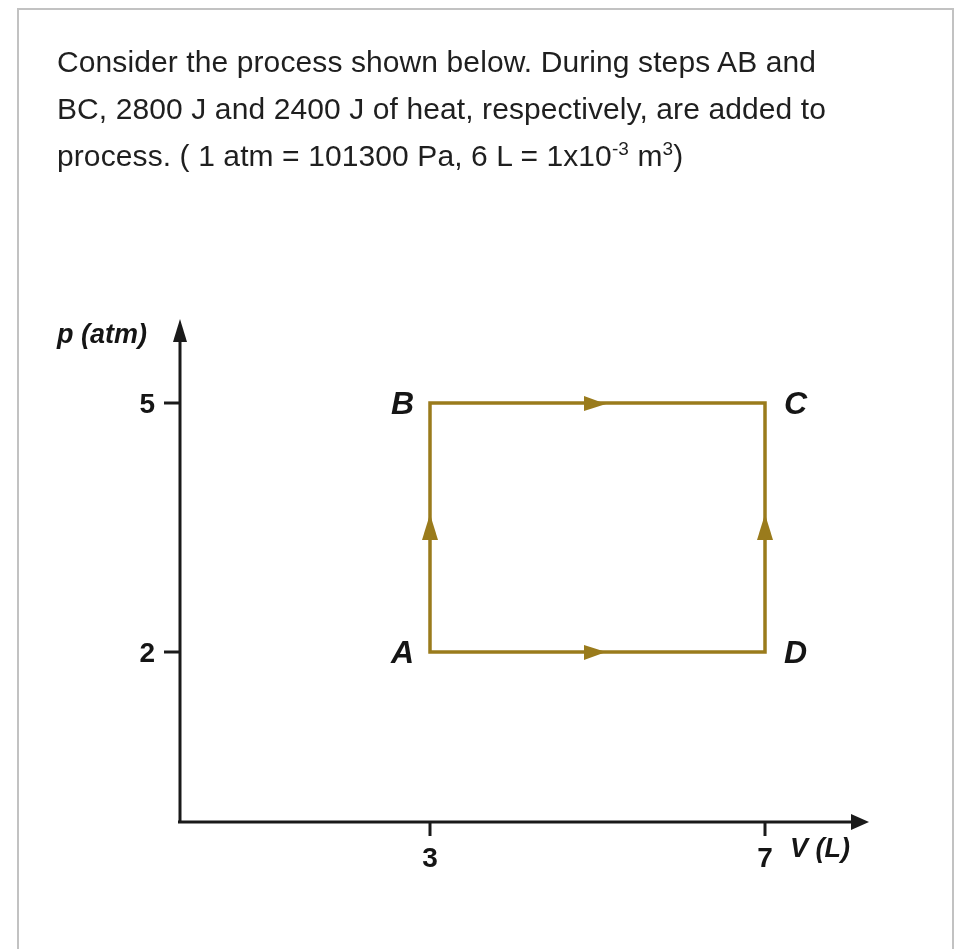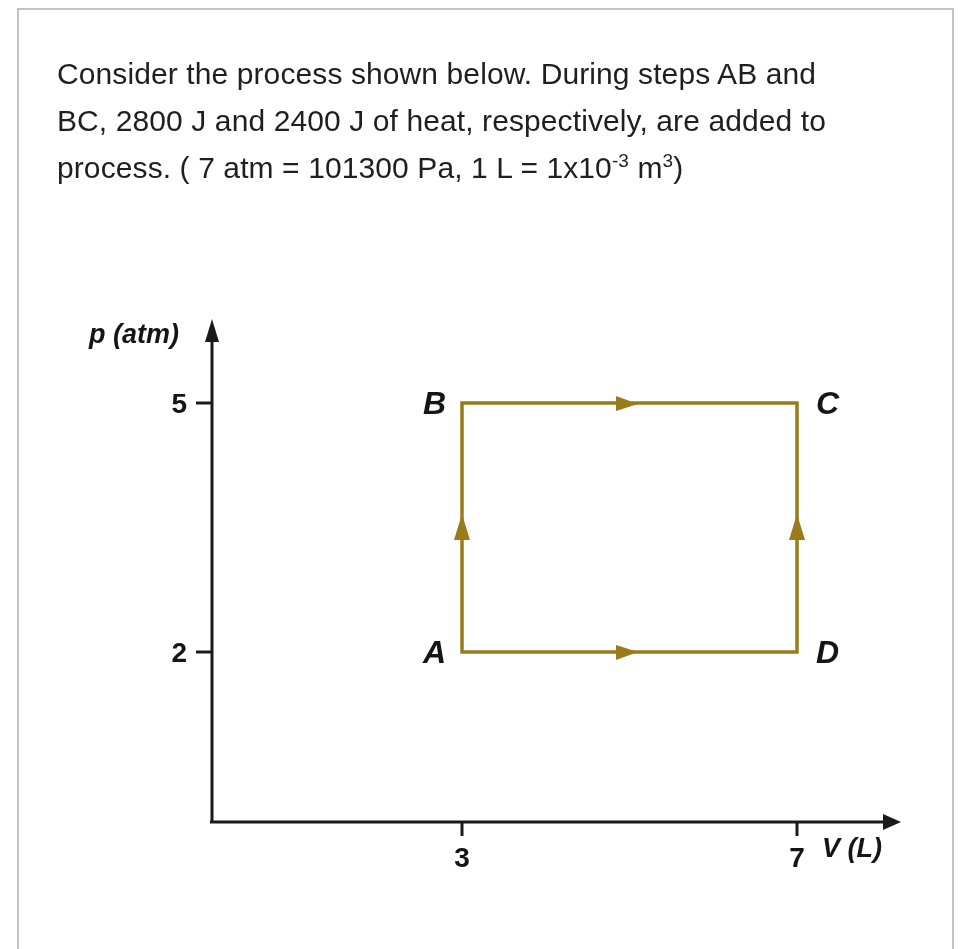--- a/index.html
+++ b/index.html
@@ -14,55 +14,55 @@
     position: absolute;
     left: 17px; top: 8px;
     width: 937px; height: 941px;
     border: 2px solid #c2c2c2;
     border-bottom: none;
     background: #ffffff;
   }
 
   .problem {
     position: absolute;
-    left: 57px; top: 50px;
+    left: 57px; top: 38px;
     width: 870px;
     font-size: 30px;
     line-height: 47px;
     color: #1f1f1f;
     letter-spacing: 0.1px;
   }
   .problem .line { display: block; }
   .sup {
     font-size: 19px;
     vertical-align: super;
     line-height: 0;
   }
 
   .diagram {
     position: absolute;
     left: 0; top: 300px;
-    width: 972px; height: 630px; padding-left: 32px;
+    width: 972px; height: 630px;
   }
 
   svg text { font-family: "Liberation Sans", sans-serif; fill: #151515; }
   .axis { stroke: #1a1a1a; stroke-width: 3; }
   .axis-label { font-size: 27px; font-weight: 700; font-style: italic; }
   .tick-label { font-size: 28px; font-weight: 700; }
   .pt-label { font-size: 32px; font-weight: 700; font-style: italic; }
 </style>
 </head>
 <body>
 
 <div class="card-border"></div>
 
 <div class="problem">
   <span class="line">Consider the process shown below. During steps AB and</span>
   <span class="line">BC, 2800 J and 2400 J of heat, respectively, are added to</span>
-  <span class="line"><span>process. ( 7 atm = 101300 Pa, 1 L = 1x10</span><span class="sup">-3</span><span> m</span><span class="sup">3</span><span>)</span></span>
+  <span class="line"><span>process. ( 1 atm = 101300 Pa, 6 L = 1x10</span><span class="sup">-3</span><span> m</span><span class="sup">3</span><span>)</span></span>
 </div>
 
 <div class="diagram">
   <svg width="972" height="630" viewBox="0 0 972 630">
 
     <text class="axis-label" x="57" y="43">p (atm)</text>
     <polygon points="173,42 187,42 180,19" fill="#1a1a1a"></polygon>
     <line class="axis" x1="180" y1="38" x2="180" y2="522"></line>
 
     <line class="axis" x1="178" y1="522" x2="853" y2="522"></line>

